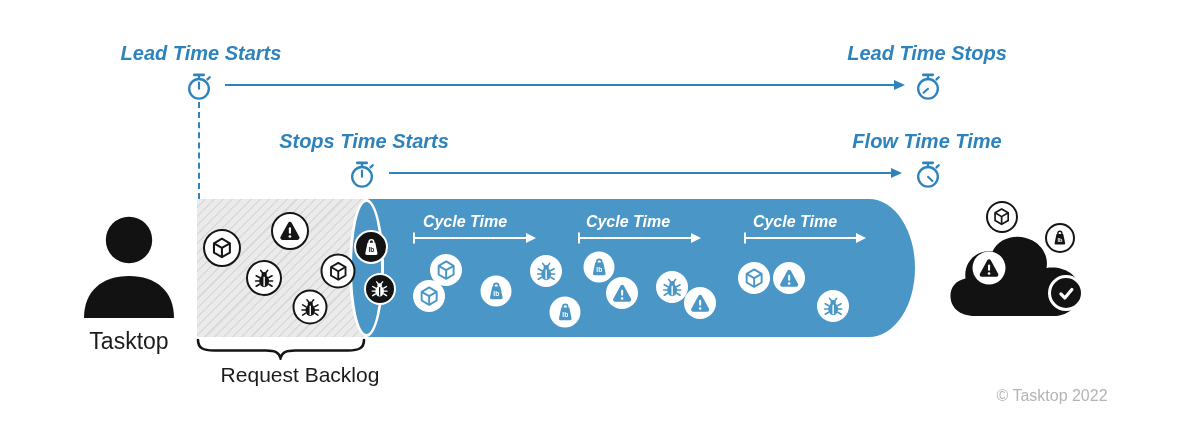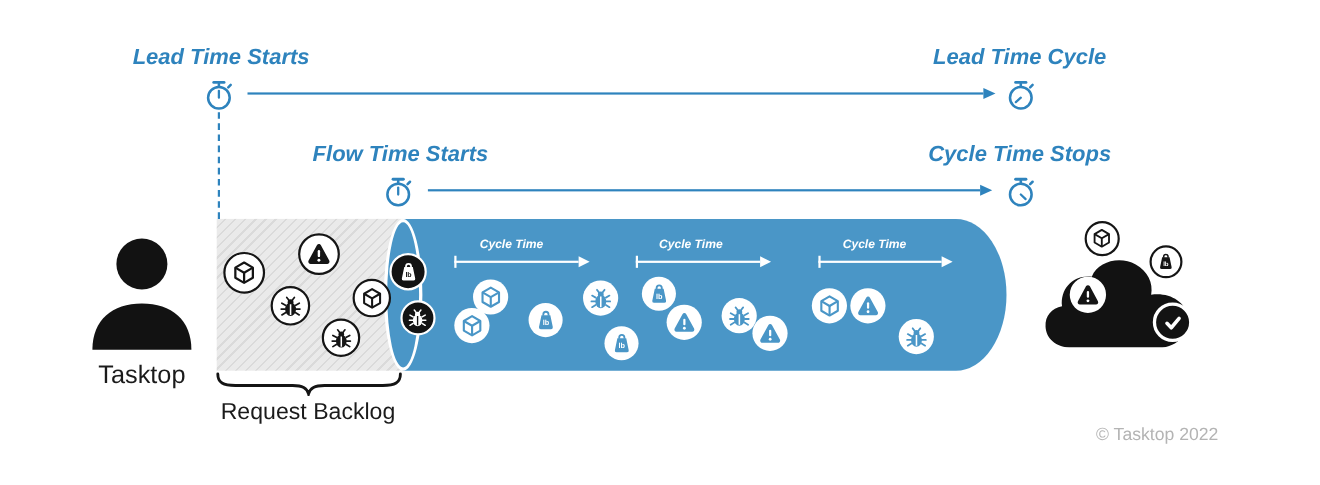--- a/index.html
+++ b/index.html
@@ -58,22 +58,22 @@
     width:2.4px;height:11px;background:#ffffff;
   }
   .dash-line{
     position:absolute;left:198px;top:102px;height:97px;width:0;
     border-left:2px dashed var(--accent_blue,#2e83bd);
   }
   
   .lbl{position:absolute;transform:translate(-50%,-50%);white-space:nowrap;}
   .lbl-blue{color:var(--accent_blue,#2e83bd);font-style:italic;font-weight:700;font-size:20px;}
   .lbl-black{color:#1b1b1b;font-size:23px;}
-  .lbl-backlog{color:#1b1b1b;font-size:21px;}
-  .cycle-label{color:#ffffff;font-style:italic;font-weight:700;font-size:11px;text-align:right;}
+  .lbl-backlog{color:#1b1b1b;font-size:21px;margin-left:20px;}
+  .cycle-label{color:#ffffff;font-style:italic;font-weight:700;font-size:16px;text-align:right;}
   .copyright{color:var(--copyright_gray,#b4b4b4);font-size:16px;}
   .brace{position:absolute;left:196px;top:338px;width:170px;height:22px;}
 </style>
 </head>
 <body>
 
 <svg aria-hidden="true" style="position:absolute;width:0;height:0;overflow:hidden">
   <defs>
     <symbol id="i-package" viewBox="0 0 24 24">
       <g fill="none" stroke="currentColor" stroke-width="1.9" stroke-linejoin="round">
@@ -289,36 +289,36 @@
       </span>
     </div>
 
   <div class="lbl lbl-blue" style="left:201px;top:53px">Lead Time Starts</div>
   <span class="watch" style="left:199px;top:86px">
     <svg viewBox="0 0 24 24">
         <use href="#i-watch-up"></use>
       </svg>
   </span>
   <div class="h-arrow" style="left:225px;top:84px;width:669px"></div>
-  <div class="lbl lbl-blue" style="left:927px;top:53px">Lead Time Cycle</div>
+  <div class="lbl lbl-blue" style="left:927px;top:53px">Lead Time Stops</div>
   <span class="watch" style="left:928px;top:86px">
     <svg viewBox="0 0 24 24">
         <use href="#i-watch-dl"></use>
       </svg>
   </span>
   <div class="dash-line"></div>
 
-  <div class="lbl lbl-blue" style="left:364px;top:141px">Flow Time Starts</div>
+  <div class="lbl lbl-blue" style="left:364px;top:141px">Stops Time Starts</div>
   <span class="watch" style="left:362px;top:174px">
     <svg viewBox="0 0 24 24">
         <use href="#i-watch-up"></use>
       </svg>
   </span>
   <div class="h-arrow" style="left:389px;top:172px;width:502px"></div>
-  <div class="lbl lbl-blue" style="left:927px;top:141px">Cycle Time Stops</div>
+  <div class="lbl lbl-blue" style="left:927px;top:141px">Flow Time Time</div>
   <span class="watch" style="left:928px;top:174px">
     <svg viewBox="0 0 24 24">
         <use href="#i-watch-dr"></use>
       </svg>
   </span>
 
   <div class="lbl cycle-label" style="left:465px;top:222px">Cycle Time</div>
   <div class="h-arrow white tick" style="left:413px;top:237px;width:113px"></div>
   <div class="lbl cycle-label" style="left:628px;top:222px">Cycle Time</div>
   <div class="h-arrow white tick" style="left:578px;top:237px;width:113px"></div>

